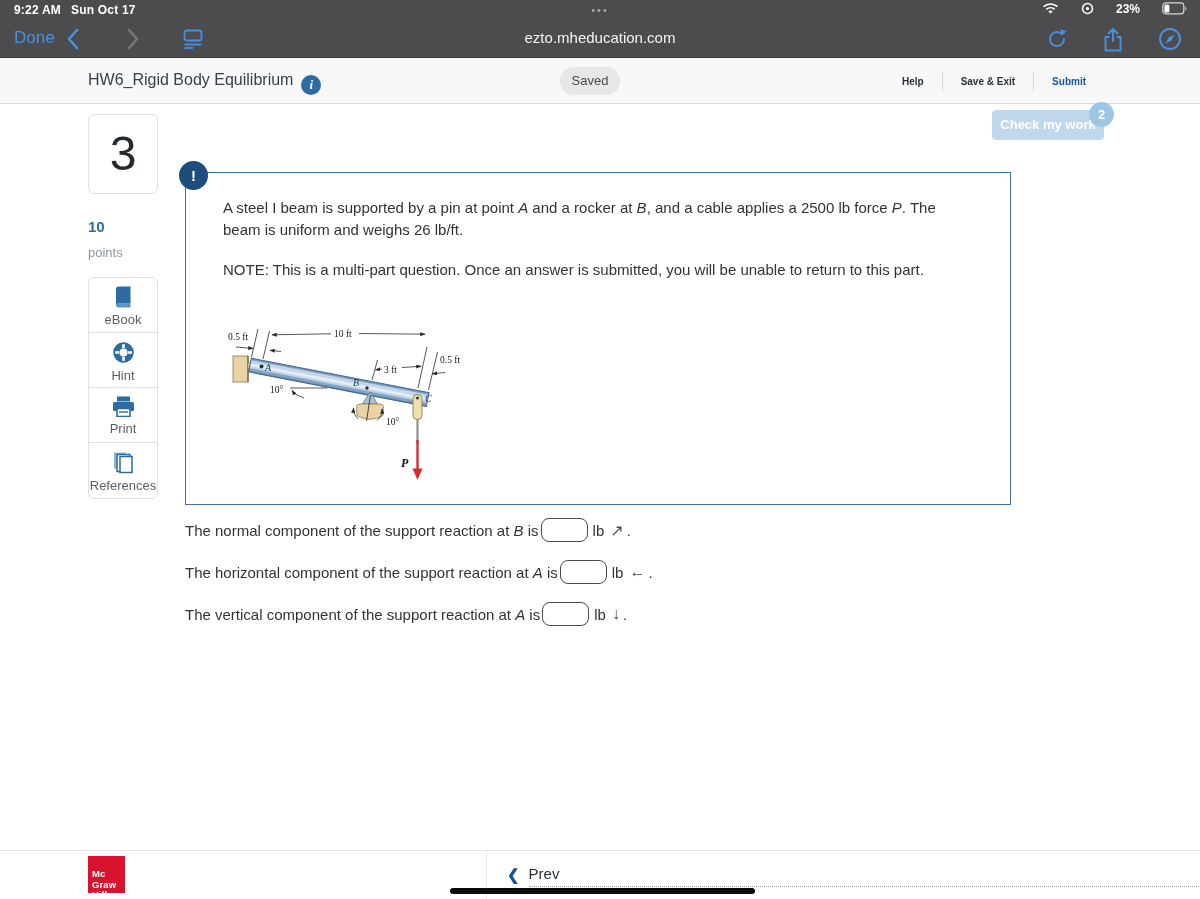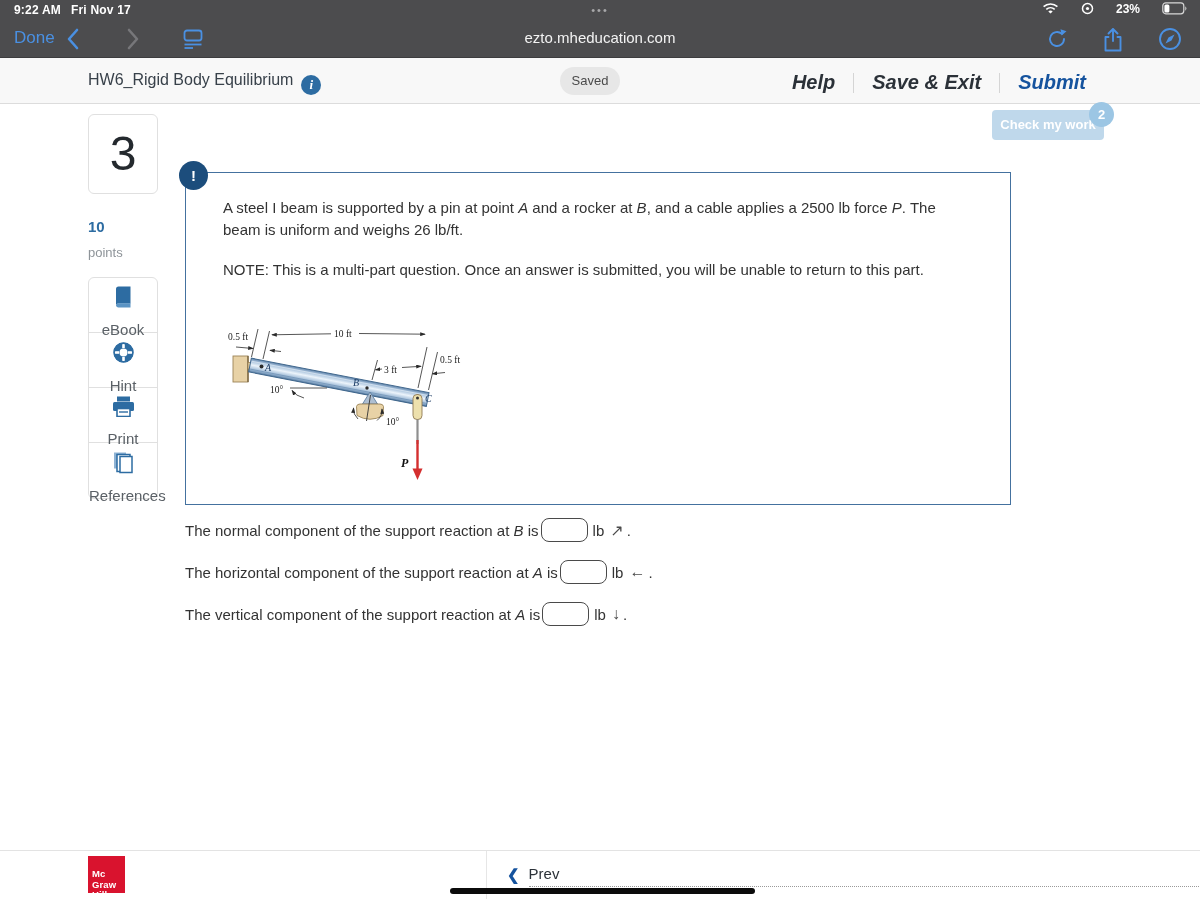--- a/index.html
+++ b/index.html
@@ -23,41 +23,41 @@
 
   
   .pagehead { position:absolute; left:0; top:58px; width:1200px; height:46px; background:#f8f8f8; border-bottom:1px solid #dcdcdc; }
   .pagehead .title { position:absolute; left:88px; top:13px; font-size:16px; color:#38414a; }
   .info-badge { display:inline-block; width:20px; height:20px; border-radius:50%; background:#2d6ca2; color:#fff;
                 font-family:"Liberation Serif", serif; font-style:italic; font-weight:bold; font-size:13px;
                 text-align:center; line-height:20px; vertical-align:-4px; margin-left:8px; }
   .saved-pill { position:absolute; left:560px; top:9px; width:60px; height:28px; background:#e7e7e7; border-radius:14px;
                 color:#4a4a4a; font-size:13px; text-align:center; line-height:28px; }
   .head-links { position:absolute; right:96px; top:13px; display:flex; align-items:center; }
-  .head-links .lnk { font-size:20px; font-weight:bold; color:#2b3138; padding:0 18px;font-style:italic; }
+  .head-links .lnk { font-size:10px; font-weight:bold; color:#2b3138; padding:0 18px; }
   .head-links .divider { width:1px; height:20px; background:#d5d5d5; }
   .head-links .submit { color:#15539e; }
 
   
   .checkwork { position:absolute; left:992px; top:110px; width:112px; height:30px; background:#bfd8eb; border-radius:4px;
                color:#fff; font-size:13px; font-weight:bold; text-align:center; line-height:30px; }
   .checkwork-badge { position:absolute; left:1089px; top:102px; width:25px; height:25px; border-radius:50%;
                      background:#9cc6e4; color:#fff; font-size:13px; font-weight:bold; text-align:center; line-height:25px; }
 
   
   .qnum-card { position:absolute; left:88px; top:114px; width:70px; height:80px; background:#fff; border:1px solid #e0e0e0;
                border-radius:6px; text-align:center; }
   .qnum-card .num { font-size:48px; color:#24292e; line-height:78px; }
   .points { position:absolute; left:88px; top:218px; }
   .points .val { font-size:15px; font-weight:bold; color:#2d6ca2; }
   .points .lbl { font-size:13px; color:#8e9499; margin-top:10px; }
   .toolbox { position:absolute; left:88px; top:277px; width:70px; border:1px solid #e0e0e0; border-radius:6px; background:#fff; }
   .tool { height:55px; border-bottom:1px solid #e0e0e0; text-align:center; padding-top:8px; }
   .tool:last-child { border-bottom:none; }
-  .tool .tlabel { font-size:15px; color:#5a6066; margin-top:9px; }
+  .tool .tlabel { font-size:13px; color:#5a6066; margin-top:0; }
 
   
   .alert-circle { position:absolute; left:179px; top:161px; width:29px; height:29px; border-radius:50%; background:#1c4d7c;
                   color:#fff; font-size:15px; font-weight:bold; text-align:center; line-height:29px; z-index:3; }
   .problem-box { position:absolute; left:185px; top:172px; width:826px; height:333px; border:1px solid #44719f; background:#fff; }
   .problem-box .inner { padding:24px 30px 0 37px; }
   .req-info { color:#15539e; font-size:15px; font-weight:bold; margin-bottom:13px; }
   .ptext { font-size:15px; color:#333; line-height:1.45; width:720px; }
   .pnote { font-size:15px; color:#333; margin-top:20px; }
   .it { font-style:italic; }
@@ -82,21 +82,21 @@
   .chev { color:#15539e; font-weight:bold; font-size:15px; }
   .home-indicator { position:absolute; left:450px; top:888px; width:305px; height:6px; border-radius:3px; background:#0b0b0b; }
 
   svg text { font-family:"Liberation Serif", serif; }
 </style>
 </head>
 <body>
 
 <div class="statusbar">
   <div class="left">
-    <span>9:22 AM</span><span>Fri Nov 17</span>
+    <span>9:22 AM</span><span>Sun Oct 17</span>
   </div>
   <div class="dots">•••</div>
   <div class="right">
     <svg width="17" height="13" viewBox="0 0 17 13">
       <path d="M8.5 11.6 L6.3 9.4 a3.4 3.4 0 0 1 4.4 0 Z" fill="#fff"></path>
       <path d="M4.3 7.4 a6.3 6.3 0 0 1 8.4 0" stroke="#fff" stroke-width="1.6" fill="none"></path>
       <path d="M1.6 4.7 a10 10 0 0 1 13.8 0" stroke="#fff" stroke-width="1.6" fill="none"></path>
     </svg>
     <svg width="13" height="13" viewBox="0 0 13 13">
       <circle cx="6.5" cy="6.5" r="5" stroke="#fff" stroke-width="1.5" fill="none"></circle>

